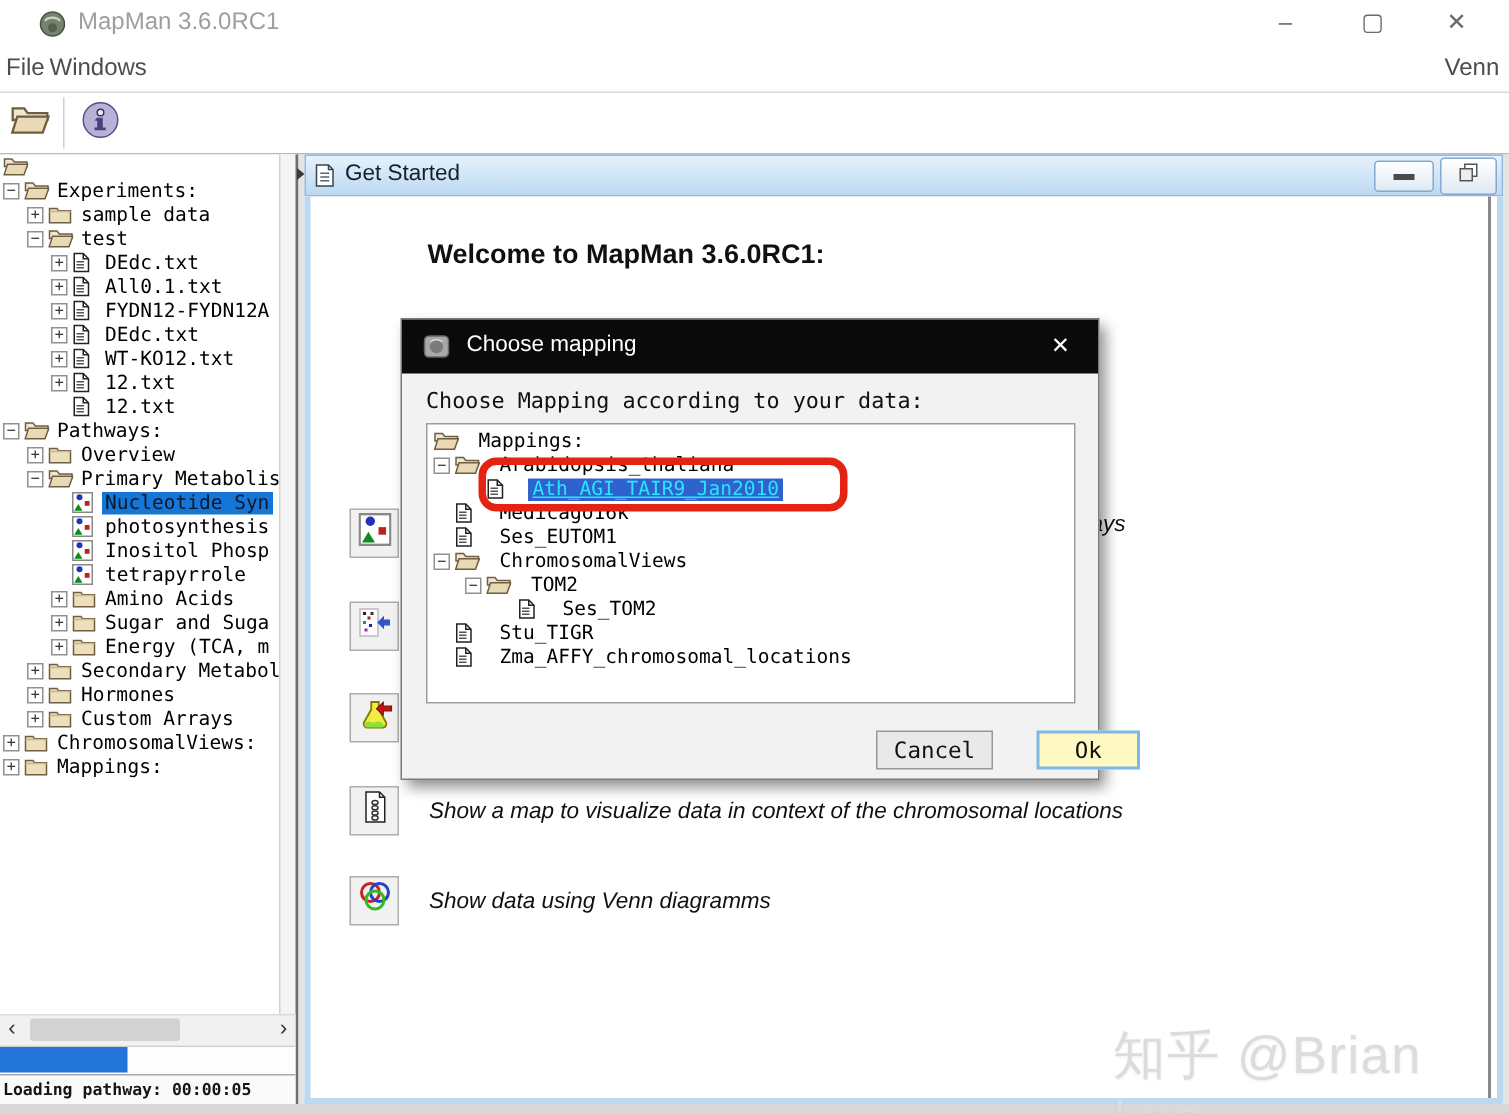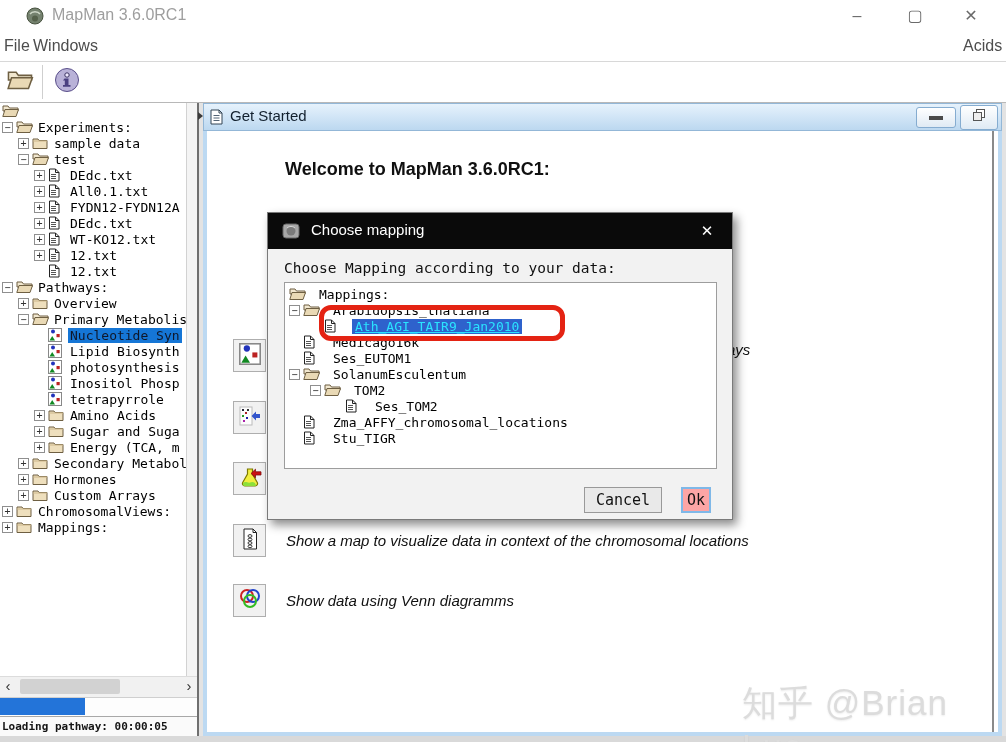--- a/index.html
+++ b/index.html
@@ -85,21 +85,21 @@
   #dlg-title { position:absolute; left:43px; top:8px; font-size:15px; color:#fff; }
   #dlg-close { position:absolute; right:14px; top:8px; width:22px; height:20px; color:#fff; font-size:15px; text-align:center; line-height:20px; }
   #dlg-prompt { position:absolute; left:16px; top:47px; font-family:"DejaVu Sans Mono", monospace; font-size:14.5px; color:#101010; }
   #dlg-tree { position:absolute; left:16px; top:69px; width:433px; height:187px; background:#fff; border:1px solid #9d9d9d; padding-top:3px; overflow:hidden; }
   #dlg-tree .tlabel { margin-left:10px; }
   #dlg-tree .tlabel.dsel { background:#2e62cc; color:#2ae4ff; text-decoration:underline; padding:0 3px; }
   #red-box { position:absolute; left:51px; top:92px; width:246px; height:36px; border:5px solid #e42313; border-radius:12px; z-index:5; }
   .dlgbtn { position:absolute; top:274px; height:26px; font-family:"DejaVu Sans Mono", monospace; font-size:15px; color:#111;
             display:flex; align-items:center; justify-content:center; }
   #btn-cancel { left:316px; width:78px; background:#e9e9e9; border:1px solid #999; }
-  #btn-ok { left:413px; width:30px; background:#fca5a5; border:2px solid #7fb8e8; }
+  #btn-ok { left:423px; width:69px; background:#fef9c3; border:2px solid #7fb8e8; }
 </style>
 </head>
 <body>
 
 <div class="abs" id="titlebar">
   <span class="abs" id="app-icon">
     <svg width="18" height="18">
         <circle cx="9" cy="9" r="8" fill="#75826f" stroke="#47523f"></circle>
         <path d="M4 7c2-3 8-3 10 0" stroke="#cdd6c6" fill="none" stroke-width="1.5"></path>
         <circle cx="9" cy="11.5" r="3" fill="#55614b"></circle>
@@ -107,21 +107,21 @@
   </span>
   <span class="abs" id="app-title">MapMan 3.6.0RC1</span>
   <span class="abs winctl" id="win-min">–</span>
   <span class="abs winctl" id="win-max">▢</span>
   <span class="abs winctl" id="win-close">✕</span>
 </div>
 
 <div class="abs" id="menubar">
   <span class="abs menu-item" id="menu-file">File</span>
   <span class="abs menu-item" id="menu-windows">Windows</span>
-  <span class="abs menu-item" id="menu-help">Acids</span>
+  <span class="abs menu-item" id="menu-help">Venn</span>
 </div>
 
 <div class="abs" id="toolbar">
   <span class="abs tbbtn" id="tb-open">
     <span>
       <svg width="28" height="20" viewBox="0 0 17 13">
           <path d="M1 1.5h5l1.5 2H16v3H1z" fill="#f1e7cf" stroke="#6e5f42"></path>
           <path d="M3 5h13.5L14 12H0.8z" fill="#e9d9b5" stroke="#6e5f42"></path>
         </svg>
     </span>
@@ -304,33 +304,20 @@
       <span class="expspace"></span>
       <span class="ticon">
         <svg width="14" height="14" viewBox="0 0 14 14">
           <rect x="0.5" y="0.5" width="13" height="13" fill="#fff" stroke="#888"></rect>
           <circle cx="5" cy="3.5" r="2" fill="#2233bb"></circle>
           <rect x="8.5" y="6" width="3.2" height="3.2" fill="#bb2222"></rect>
           <path d="M1.5 12.5h5.5L4.2 8z" fill="#118822"></path>
         </svg>
       </span>
       <span class="tlabel sel">Nucleotide Syn</span>
-    </div>
-    <div class="trow">
-      <span class="ind" style="width: 34px;"></span>
-      <span class="expspace"></span>
-      <span class="ticon">
-        <svg width="14" height="14" viewBox="0 0 14 14">
-          <rect x="0.5" y="0.5" width="13" height="13" fill="#fff" stroke="#888"></rect>
-          <circle cx="5" cy="3.5" r="2" fill="#2233bb"></circle>
-          <rect x="8.5" y="6" width="3.2" height="3.2" fill="#bb2222"></rect>
-          <path d="M1.5 12.5h5.5L4.2 8z" fill="#118822"></path>
-        </svg>
-      </span>
-      <span class="tlabel">Lipid Biosynth</span>
     </div>
     <div class="trow">
       <span class="ind" style="width: 34px;"></span>
       <span class="expspace"></span>
       <span class="ticon">
         <svg width="14" height="14" viewBox="0 0 14 14">
           <rect x="0.5" y="0.5" width="13" height="13" fill="#fff" stroke="#888"></rect>
           <circle cx="5" cy="3.5" r="2" fill="#2233bb"></circle>
           <rect x="8.5" y="6" width="3.2" height="3.2" fill="#bb2222"></rect>
           <path d="M1.5 12.5h5.5L4.2 8z" fill="#118822"></path>
@@ -630,21 +617,21 @@
       </div>
       <div class="trow">
         <span class="ind" style="width: 4px;"></span>
         <span class="exp">−</span>
         <span class="ticon">
           <svg width="17" height="14" viewBox="0 0 17 13">
             <path d="M1 1.5h5l1.5 2H16v3H1z" fill="#f1e7cf" stroke="#6e5f42"></path>
             <path d="M3 5h13.5L14 12H0.8z" fill="#e9d9b5" stroke="#6e5f42"></path>
           </svg>
         </span>
-        <span class="tlabel">SolanumEsculentum</span>
+        <span class="tlabel">ChromosomalViews</span>
       </div>
       <div class="trow">
         <span class="ind" style="width: 25px;"></span>
         <span class="exp">−</span>
         <span class="ticon">
           <svg width="17" height="14" viewBox="0 0 17 13">
             <path d="M1 1.5h5l1.5 2H16v3H1z" fill="#f1e7cf" stroke="#6e5f42"></path>
             <path d="M3 5h13.5L14 12H0.8z" fill="#e9d9b5" stroke="#6e5f42"></path>
           </svg>
         </span>
@@ -665,31 +652,31 @@
       <div class="trow">
         <span class="ind" style="width: 4px;"></span>
         <span class="expspace"></span>
         <span class="ticon">
           <svg width="12" height="14" viewBox="0 0 12 14">
             <path d="M1.5 1h6L11 4.5V13H1.5z" fill="#fff" stroke="#222"></path>
             <path d="M7.5 1v3.5H11" fill="none" stroke="#222"></path>
             <path d="M3 6.5h5M3 8.5h5M3 10.5h5" stroke="#555"></path>
           </svg>
         </span>
-        <span class="tlabel">Zma_AFFY_chromosomal_locations</span>
+        <span class="tlabel">Stu_TIGR</span>
       </div>
       <div class="trow">
         <span class="ind" style="width: 4px;"></span>
         <span class="expspace"></span>
         <span class="ticon">
           <svg width="12" height="14" viewBox="0 0 12 14">
             <path d="M1.5 1h6L11 4.5V13H1.5z" fill="#fff" stroke="#222"></path>
             <path d="M7.5 1v3.5H11" fill="none" stroke="#222"></path>
             <path d="M3 6.5h5M3 8.5h5M3 10.5h5" stroke="#555"></path>
           </svg>
         </span>
-        <span class="tlabel">Stu_TIGR</span>
+        <span class="tlabel">Zma_AFFY_chromosomal_locations</span>
       </div>
     </div>
   <div id="red-box"></div>
   <div class="dlgbtn" id="btn-cancel">Cancel</div>
   <div class="dlgbtn" id="btn-ok">Ok</div>
 </div>
 
 </body></html>

